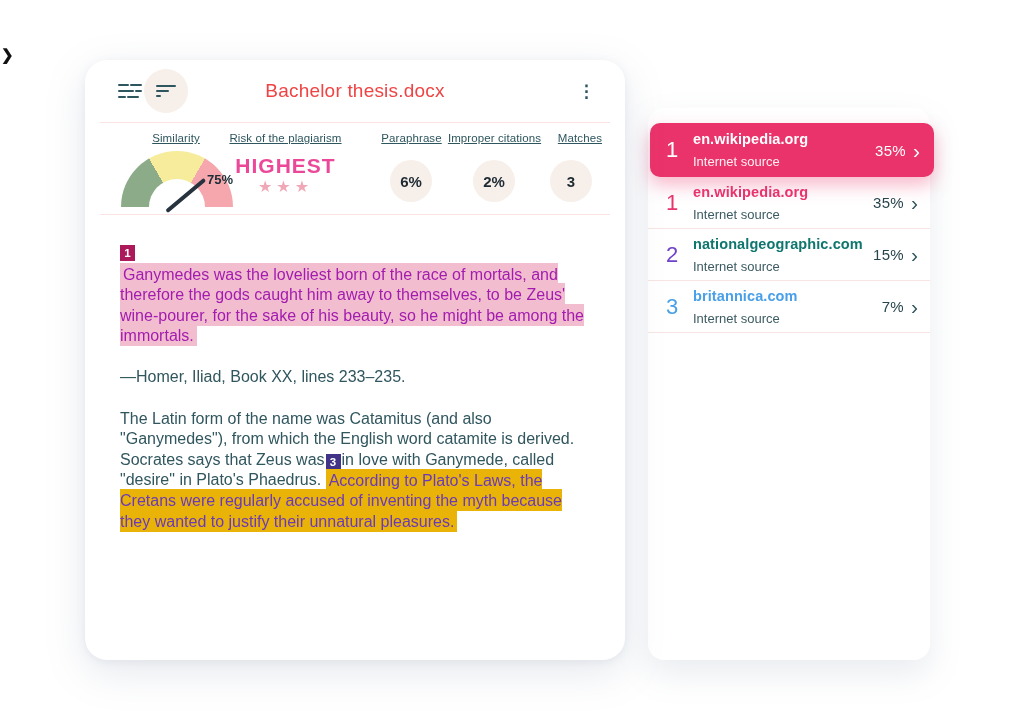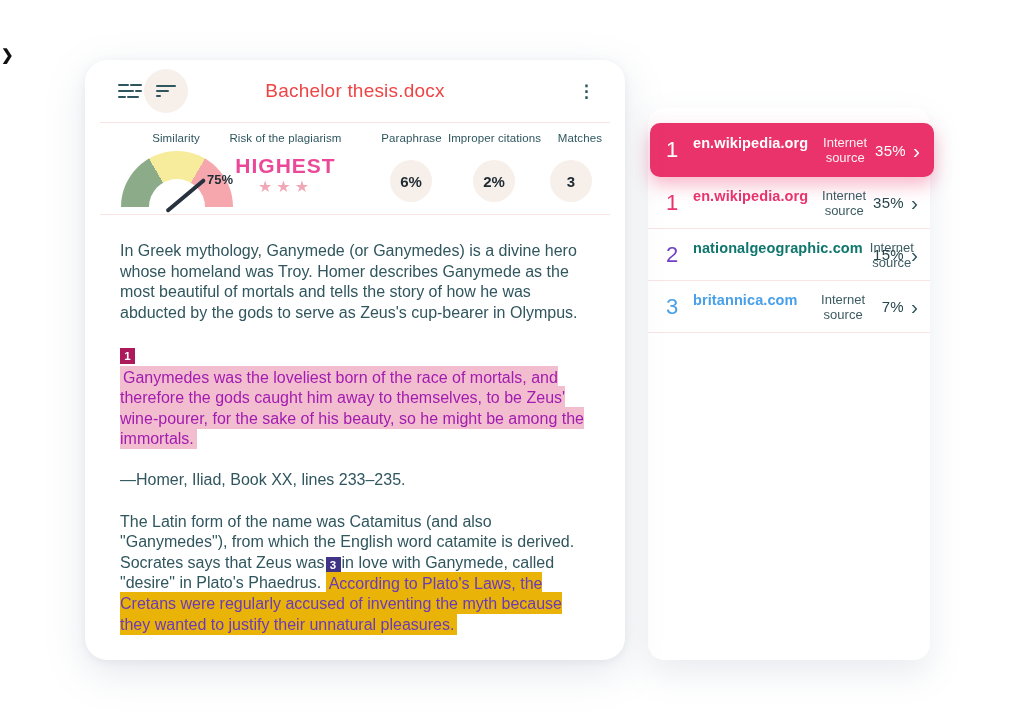--- a/index.html
+++ b/index.html
@@ -38,21 +38,21 @@
   .kebab {
     margin-left:auto; font-size:17px; font-weight:700; color:#2e565e;
     cursor:pointer; z-index:1; line-height:1;
   }
   .divider { border-top:1px solid #fae3e3; margin:0 15px; }
 
   
   .stats-row { position:relative; height:91px; }
   .stat-label {
     position:absolute; top:9px; font-size:11.5px; color:#2e565e;
-    text-align:center; letter-spacing:.1px;
+    text-align:center; letter-spacing:.1px;text-decoration:underline;
   }
   .lbl-sim   { left:35px;  width:112px; }
   .lbl-risk  { left:128px; width:145px; }
   .lbl-para  { left:289px; width:75px;  }
   .lbl-impr  { left:362px; width:95px;  }
   .lbl-match { left:455px; width:62px;text-align:right;  }
 
   .gauge {
     position:absolute; left:36px; top:28px; width:112px; height:56px;
     border-radius:112px 112px 0 0;
@@ -121,27 +121,27 @@
   .source-row.selected {
     height:54px; margin:15px -4px 0 2px; padding:0 14px 0 16px;
     background:#ea336a; border-radius:10px; border-bottom:none;
     box-shadow:0 8px 18px rgba(234,51,106,.35);
   }
   .src-num { width:27px; font-size:22px; font-weight:400; flex:0 0 auto; }
   .num-pink   { color:#e8336d; }
   .num-purple { color:#6f42c8; }
   .num-blue   { color:#49a0e9; }
   .selected .src-num { color:#fff; }
-  .src-info { display:flex; gap:7px; min-width:0; }
+  .src-info { display:flex; flex-direction:column; gap:7px; min-width:0; }
   .src-domain { font-size:14.5px; font-weight:700; letter-spacing:.1px; }
   .dom-pink   { color:#e8336d; }
   .dom-purple { color:#0f766e; }
   .dom-blue   { color:#49a0e9; }
   .selected .src-domain { color:#fff; }
-  .src-type { font-size:13px; color:#3c5b62;text-align:center; }
+  .src-type { font-size:13px; color:#3c5b62; }
   .selected .src-type { color:rgba(255,255,255,.92); }
   .src-pct {
     margin-left:auto; font-size:15px; color:#27454c; letter-spacing:.3px;
   }
   .selected .src-pct { color:#fff; }
   .src-chevron { font-size:21px; line-height:1; color:#2e565e; margin-left:7px; font-weight:400; }
   .selected .src-chevron { color:#fff; }
   svg .stroke { stroke:#2e565e; stroke-width:2; stroke-linecap:round; }
 </style>
 </head>
@@ -189,21 +189,20 @@
     <div class="risk-stars">★★★</div>
 
     <div class="stat-circle circ-para">6%</div>
     <div class="stat-circle circ-impr">2%</div>
     <div class="stat-circle circ-match">3</div>
   </div>
 
   <div class="divider"></div>
 
   <div class="doc-body">
-    <p>In Greek mythology, Ganymede (or Ganymedes) is a divine hero whose homeland was Troy. Homer describes Ganymede as the most beautiful of mortals and tells the story of how he was abducted by the gods to serve as Zeus's cup-bearer in Olympus.</p>
 
     <div class="match-block">
       <span class="badge badge-pink">1</span><br>
       <span class="hl-pink">Ganymedes was the loveliest born of the race of mortals, and therefore the gods caught him away to themselves, to be Zeus' wine-pourer, for the sake of his beauty, so he might be among the immortals.</span>
     </div>
 
     <p>—Homer, Iliad, Book XX, lines 233–235.</p>
 
     <p><span>The Latin form of the name was Catamitus (and also "Ganymedes"), from which the English word catamite is derived. Socrates says that Zeus was</span><span class="badge badge-purple">3</span><span>in love with Ganymede, called "desire" in Plato's Phaedrus. </span><span class="hl-blue">According to Plato's Laws, the Cretans were regularly accused of inventing the myth because they wanted to justify their unnatural pleasures.</span></p>
   </div>

